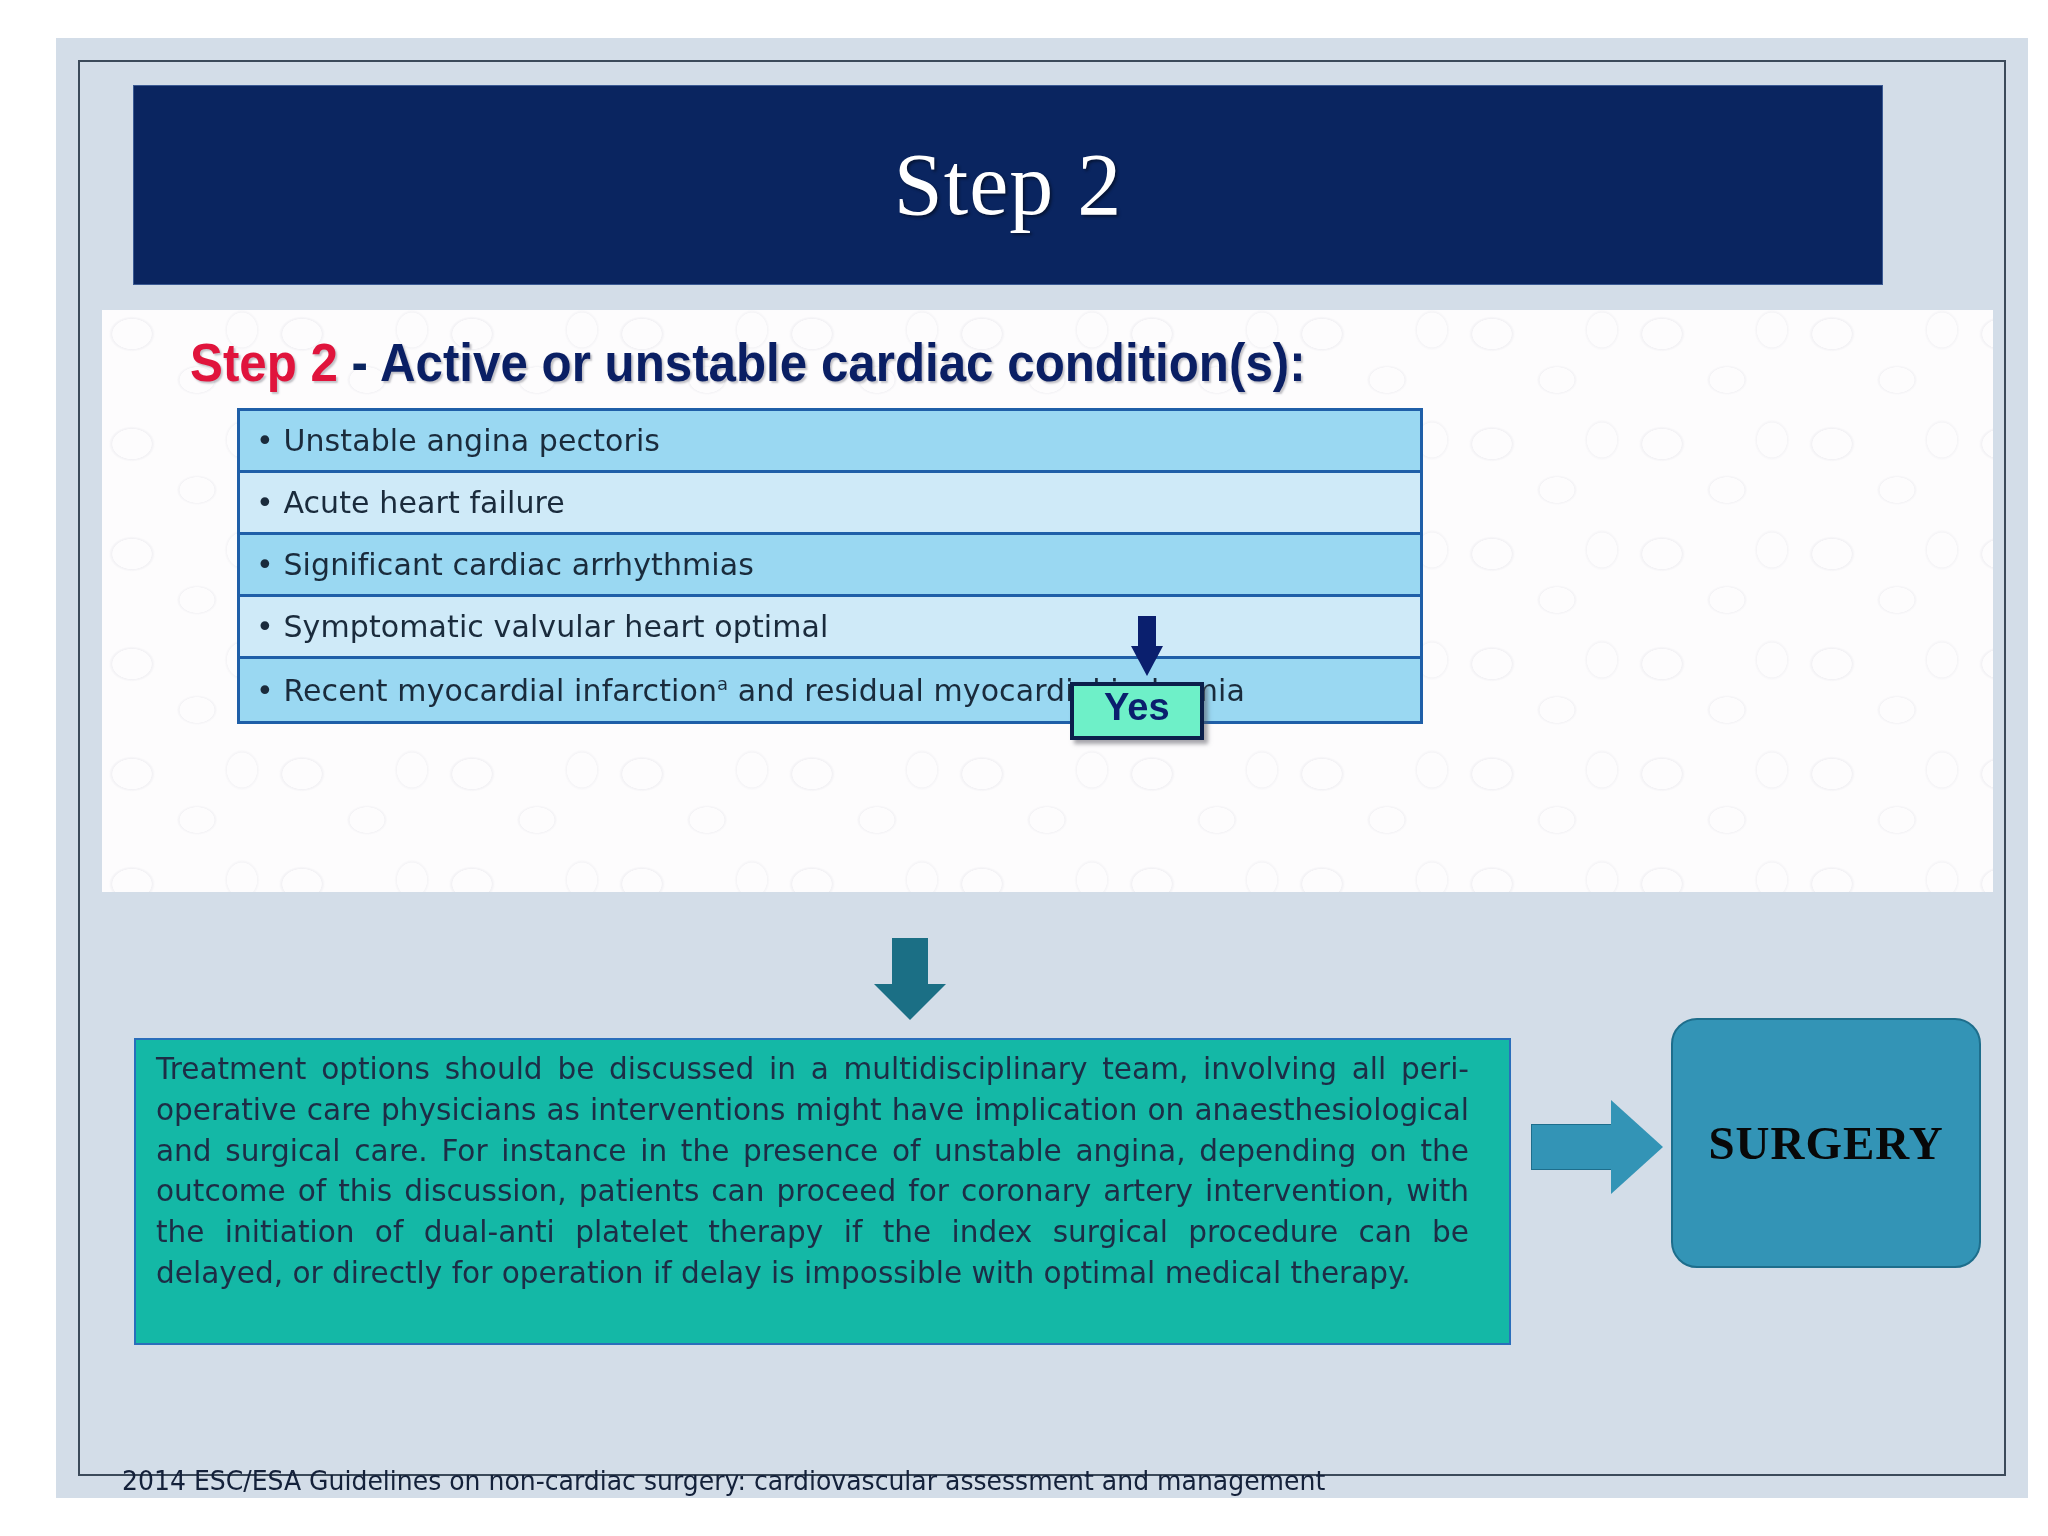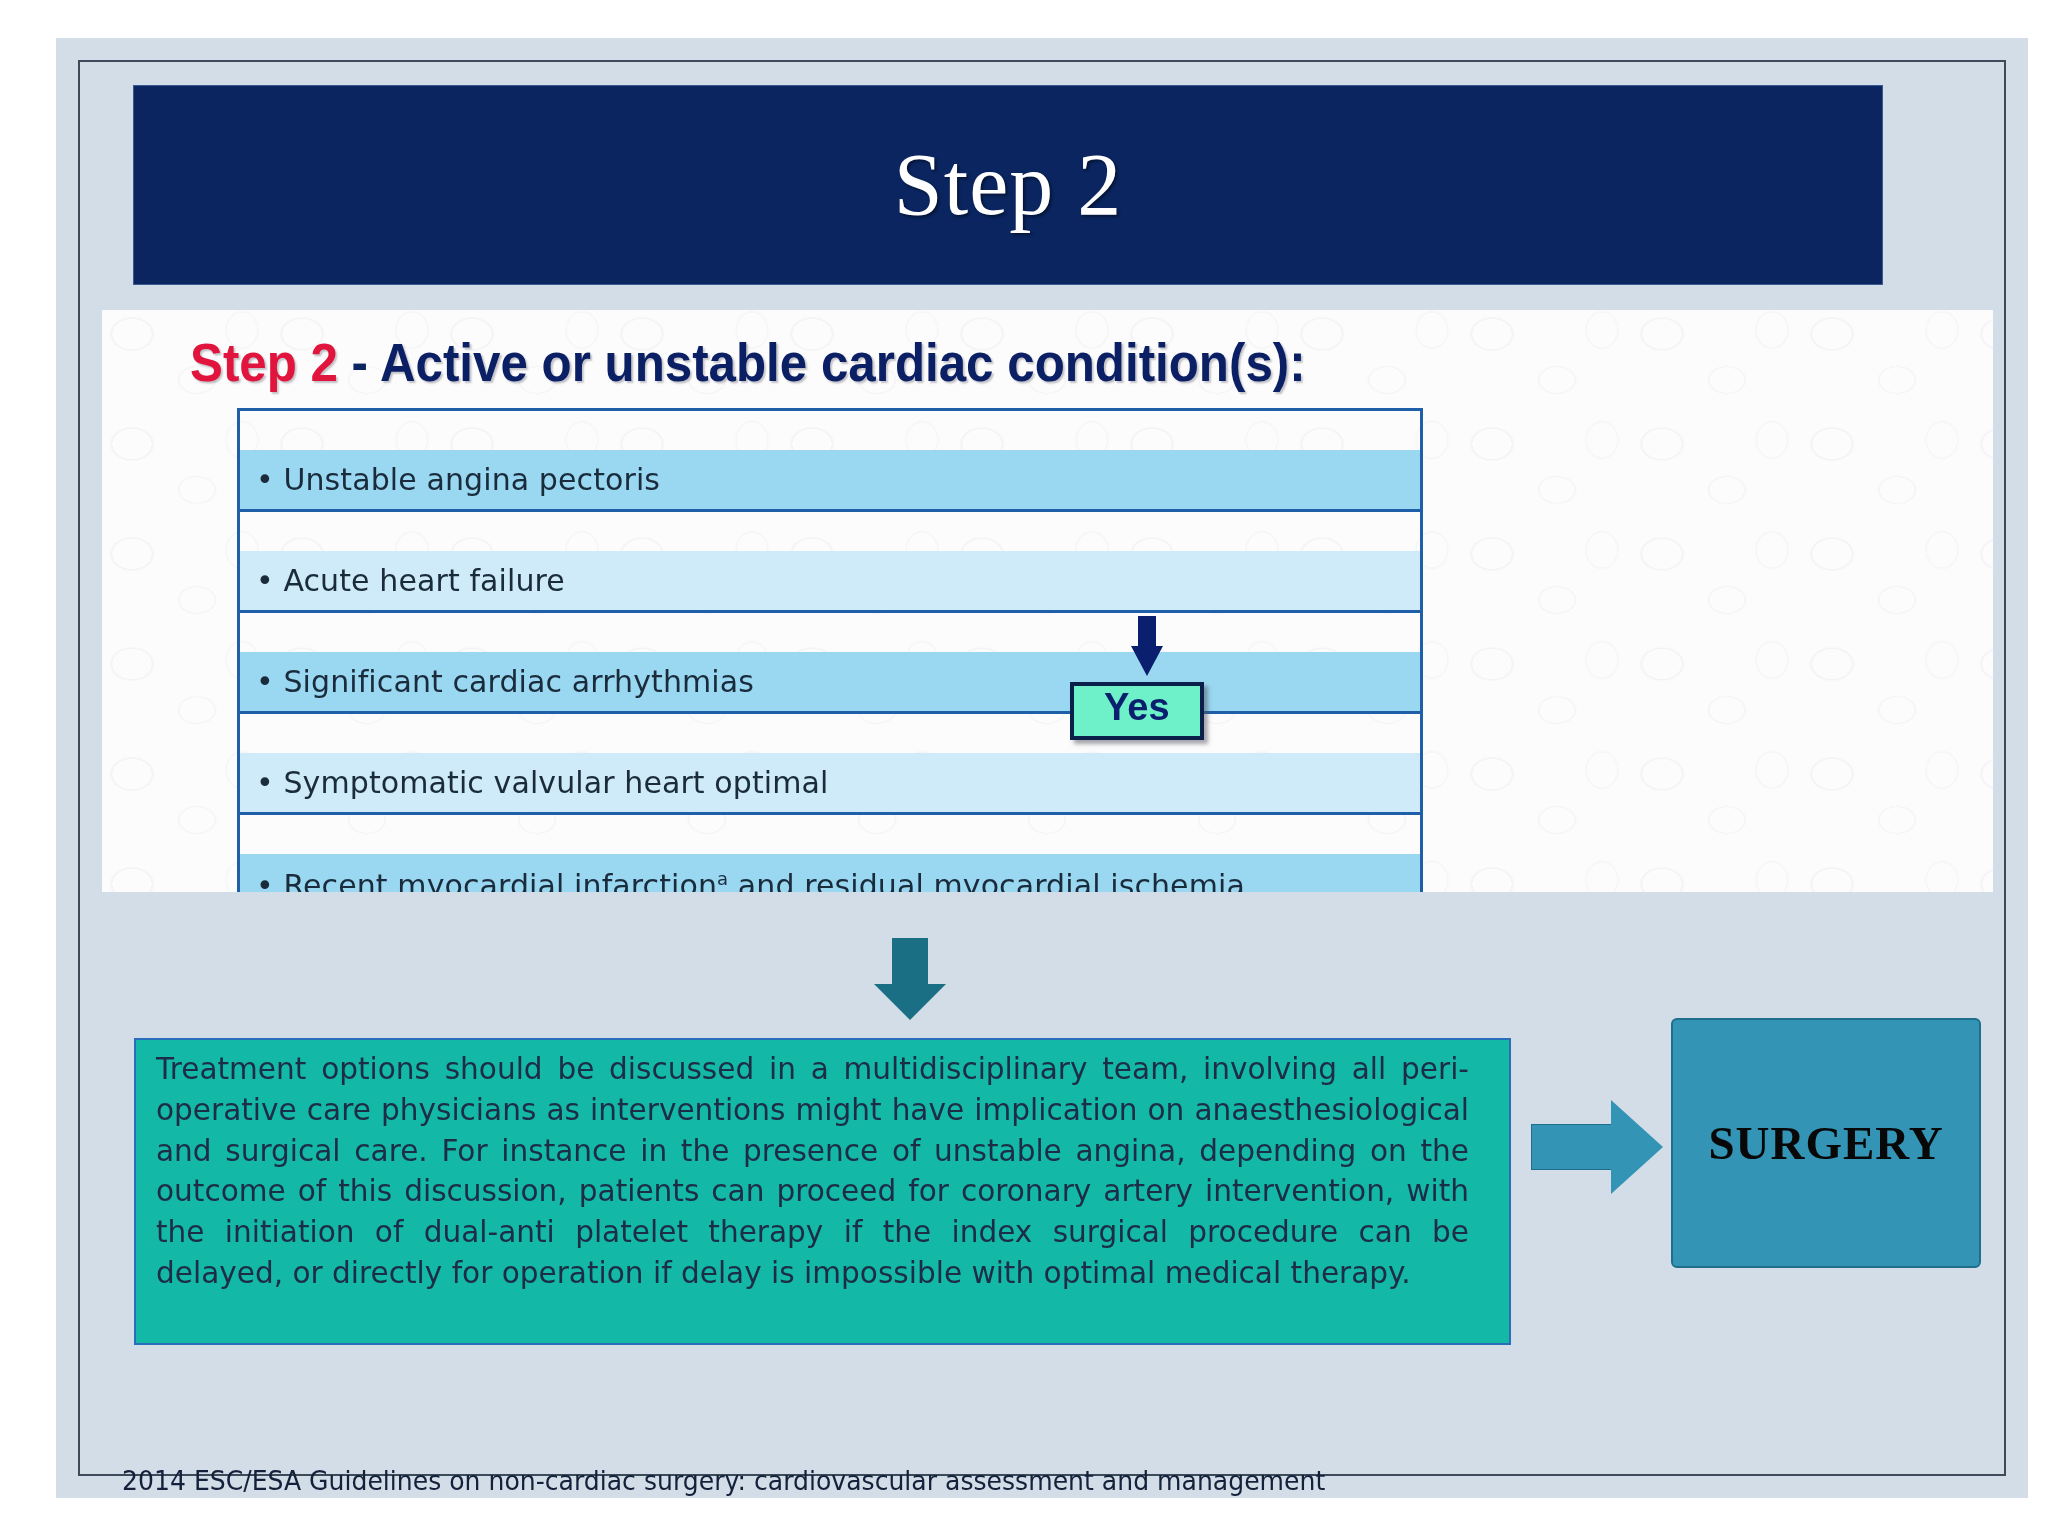--- a/index.html
+++ b/index.html
@@ -62,21 +62,20 @@
   #condition-table{
     position:absolute;left:135px;top:98px;width:1186px;
     border:3px solid #1f5fa8;
     box-sizing:border-box;
   }
   .cond-row{
     height:62px;display:flex;align-items:center;
     border-bottom:3px solid #1f5fa8;
     box-sizing:border-box;
     padding-left:16px;
-    margin-top:39px;
   }
   .cond-row:last-child{border-bottom:none;}
   .cond-row.dark{background:#9ad8f2;}
   .cond-row.light{background:#cfeaf8;}
   .cond-text{
     font-size:30px;color:#1a2b3c;
     font-family:"DejaVu Sans",sans-serif;
     letter-spacing:.1px;
   }
   .cond-text sup{font-size:18px;vertical-align:super;}
@@ -159,21 +158,21 @@
   }
   #surgery-arrow .shaft{position:absolute;left:0;top:24px;width:86px;height:46px;background:#3394b6;border:1px solid #1e6e8c;box-sizing:border-box;}
   #surgery-arrow .head{
     position:absolute;left:80px;top:0;width:0;height:0;
     border-top:47px solid transparent;border-bottom:47px solid transparent;
     border-left:52px solid #3394b6;
   }
   #surgery-box{
     position:absolute;left:1615px;top:980px;width:310px;height:250px;
     background:#3394b6;border:2px solid #1e6e8c;
-    border-radius:6px;
+    border-radius:26px;
     display:flex;align-items:center;justify-content:center;
     box-sizing:border-box;
   }
   #surgery-label{
     font-family:"Liberation Serif","DejaVu Serif",serif;
     font-size:47px;font-weight:bold;color:#080808;letter-spacing:1px;
   }
 
   
   #footer-note{

